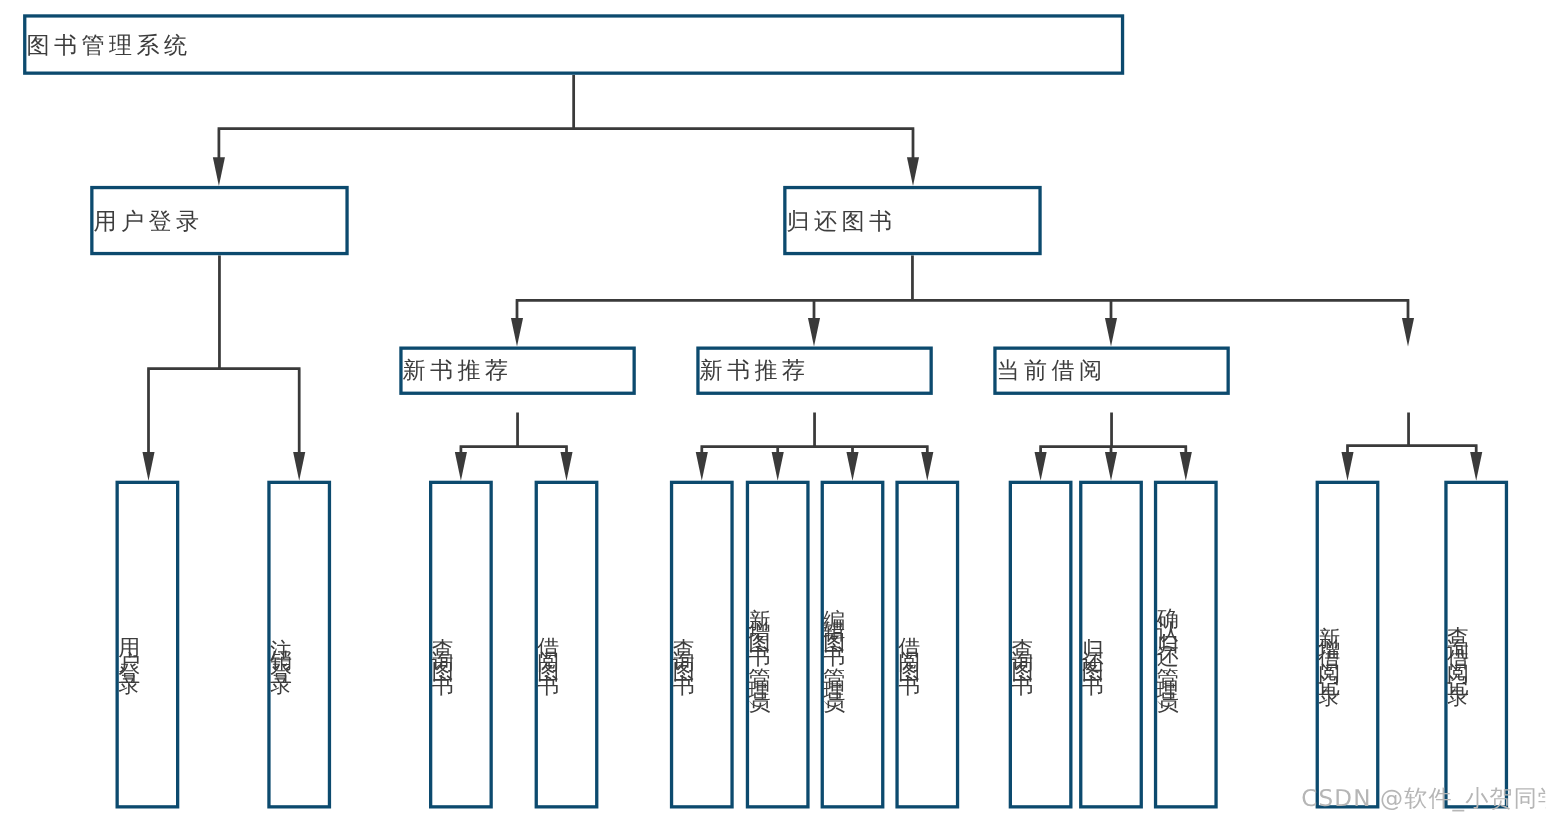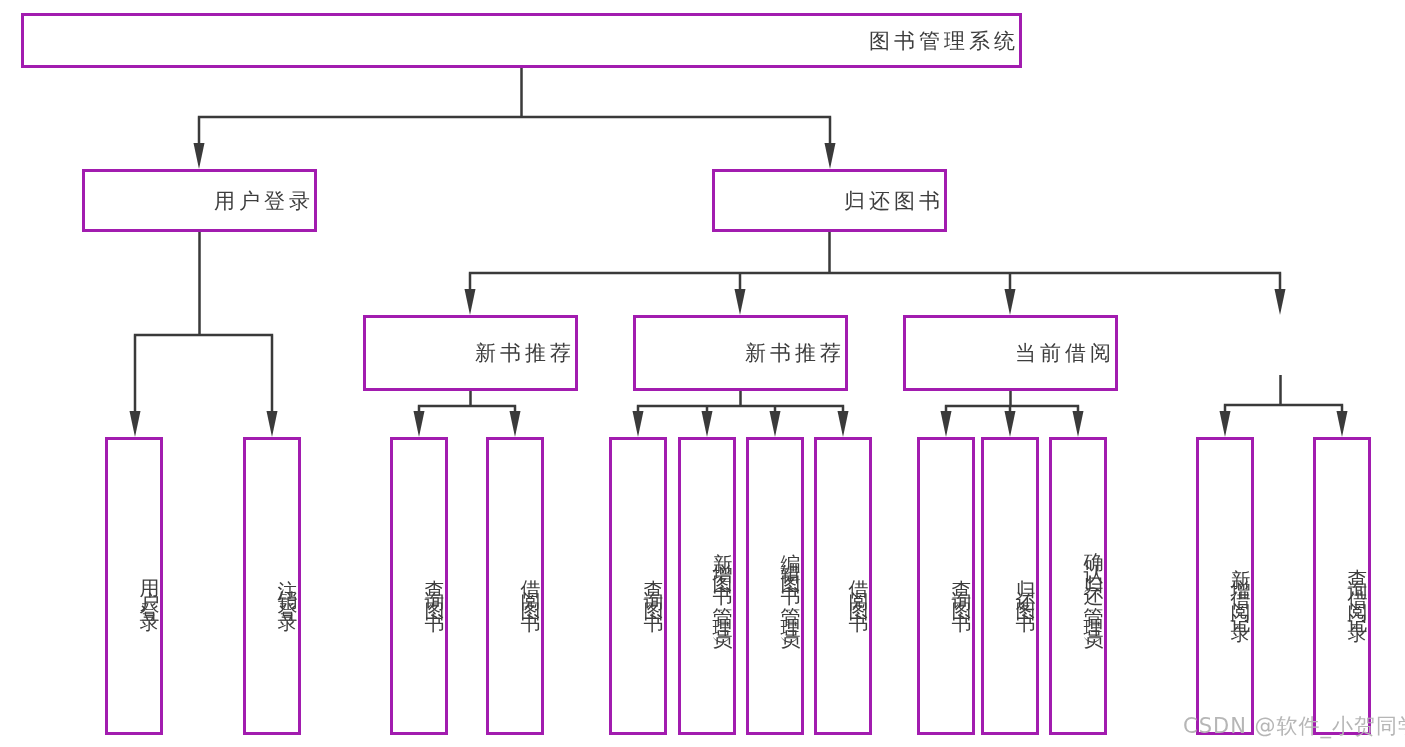--- a/index.html
+++ b/index.html
@@ -18,46 +18,46 @@
   #wires {
     position: absolute;
     left: 0; top: 0;
     width: 1405px;
     height: 747px;
     z-index: 1;
   }
   .box {
     position: absolute;
     box-sizing: border-box;
-    border: 3px solid #a21caf;
+    border: 3px solid #0c4a6e;
     background: #ffffff;
     display: flex;
     align-items: center;
-    justify-content: flex-end;
+    justify-content: flex-start;
     z-index: 2;
   }
   .hlbl {
     font-size: 21px;
     letter-spacing: 4px;
     color: #3d3d3d;
     white-space: nowrap;
   }
   .vlbl {
     writing-mode: vertical-rl;
     text-orientation: mixed;
     font-size: 20px;
     line-height: 1;
     letter-spacing: 11px;
     color: #3d3d3d;
     white-space: nowrap;
   }
   .root  { left: 21px;  top: 13px;  width: 1001px; height: 55px; }
   .lvl2a { left: 82px;  top: 169px; width: 235px;  height: 63px; }
   .lvl2b { left: 712px; top: 169px; width: 235px;  height: 63px; }
-  .lvl3  { top: 315px; width: 215px; height: 76px; }
+  .lvl3  { top: 315px; width: 215px; height: 44px; }
   .leaf  { top: 437px; width: 58px;  height: 298px; }
   #watermark {
     position: absolute;
     left: 1183px;
     top: 712px;
     z-index: 5;
     font-size: 21px;
     color: #b6b6b6;
     white-space: nowrap;
     letter-spacing: 1px;

